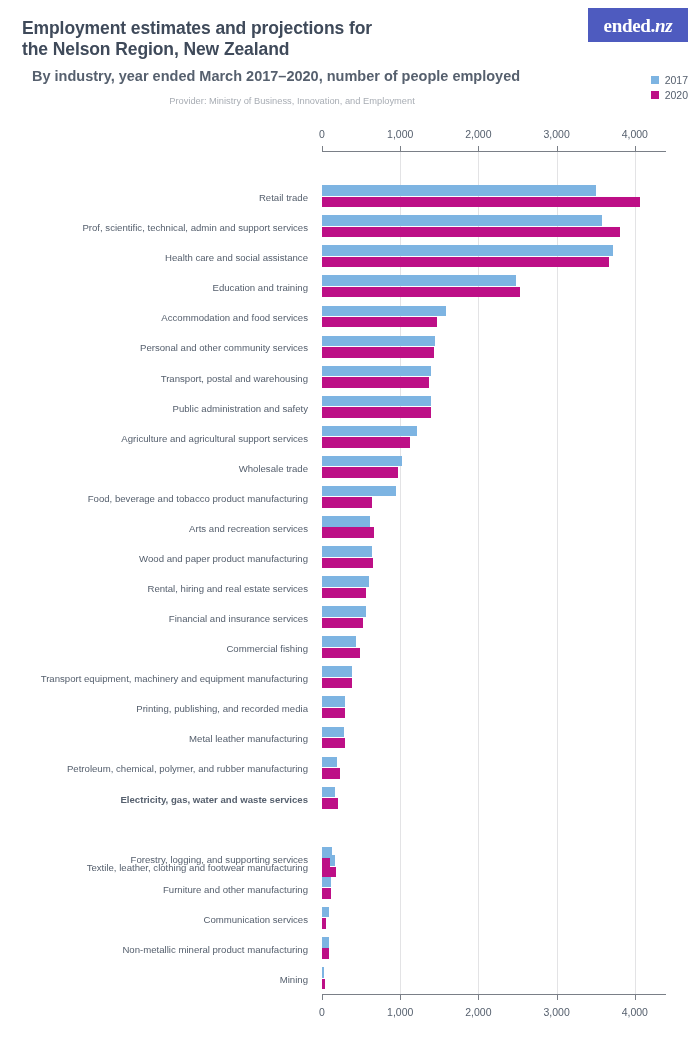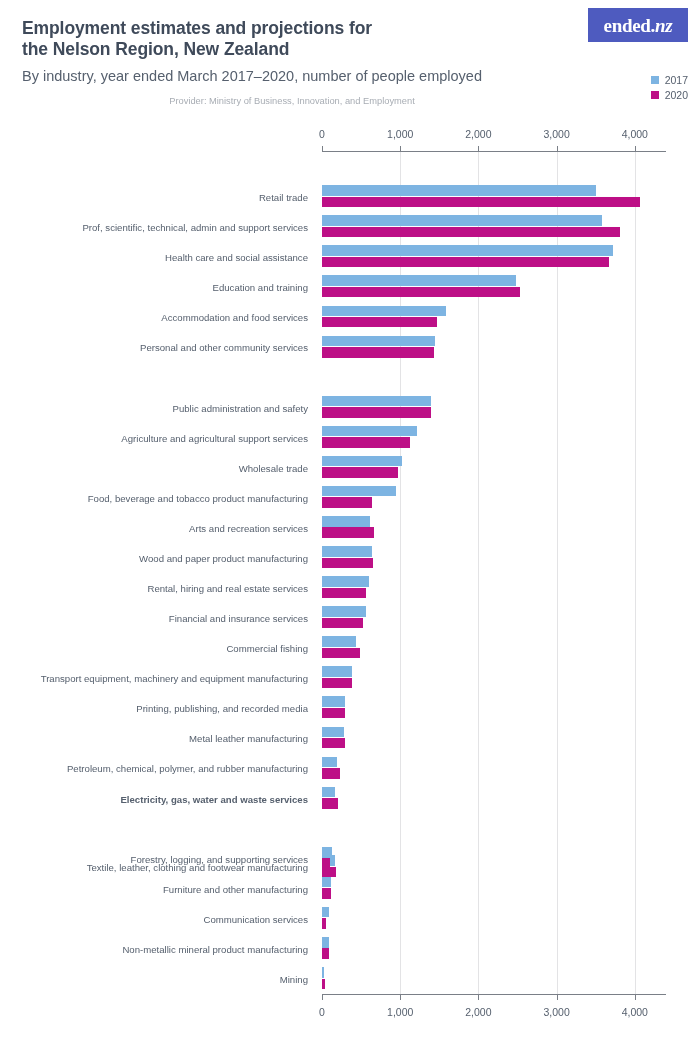--- a/index.html
+++ b/index.html
@@ -25,22 +25,22 @@
     font-weight: 700;
     color: #3f4a5a;
     letter-spacing: -0.1px;
     margin: 0;
     white-space: pre-line;
   }
   .subtitle {
     font-size: 14.5px;
     line-height: 19px;
     color: #56606e;
-    margin: 7px 0 0 0;
-    font-weight: 400;
+    margin: 7px 0 0 10px;
+    font-weight: 700;
   }
   .provider {
     font-size: 9.3px;
     line-height: 12px;
     color: #a8adb4;
     margin: 9px 0 0 0;
     font-weight: 400;
     text-align: center;
   }
 
@@ -225,20 +225,25 @@
         </div>
         <div class="row" style="top: 150.357px; height: 30.0714px;">
           <div class="row-label">Accommodation and food services</div>
           <div class="bar b2017" title="Accommodation and food services — 2017: 1580" style="width: 123.556px; background: rgb(125, 180, 226);"></div>
           <div class="bar b2020" title="Accommodation and food services — 2020: 1470" style="width: 114.954px; background: rgb(189, 15, 134);"></div>
         </div>
         <div class="row" style="top: 180.429px; height: 30.0714px;">
           <div class="row-label">Personal and other community services</div>
           <div class="bar b2017" title="Personal and other community services — 2017: 1440" style="width: 112.608px; background: rgb(125, 180, 226);"></div>
           <div class="bar b2020" title="Personal and other community services — 2020: 1430" style="width: 111.826px; background: rgb(189, 15, 134);"></div>
+        </div>
+        <div class="row" style="top: 210.5px; height: 30.0714px;">
+          <div class="row-label">Transport, postal and warehousing</div>
+          <div class="bar b2017" title="Transport, postal and warehousing — 2017: 1400" style="width: 109.48px; background: rgb(125, 180, 226);"></div>
+          <div class="bar b2020" title="Transport, postal and warehousing — 2020: 1370" style="width: 107.134px; background: rgb(189, 15, 134);"></div>
         </div>
         <div class="row" style="top: 240.571px; height: 30.0714px;">
           <div class="row-label">Public administration and safety</div>
           <div class="bar b2017" title="Public administration and safety — 2017: 1390" style="width: 108.698px; background: rgb(125, 180, 226);"></div>
           <div class="bar b2020" title="Public administration and safety — 2020: 1390" style="width: 108.698px; background: rgb(189, 15, 134);"></div>
         </div>
         <div class="row" style="top: 270.643px; height: 30.0714px;">
           <div class="row-label">Agriculture and agricultural support services</div>
           <div class="bar b2017" title="Agriculture and agricultural support services — 2017: 1210" style="width: 94.622px; background: rgb(125, 180, 226);"></div>
           <div class="bar b2020" title="Agriculture and agricultural support services — 2020: 1120" style="width: 87.584px; background: rgb(189, 15, 134);"></div>

